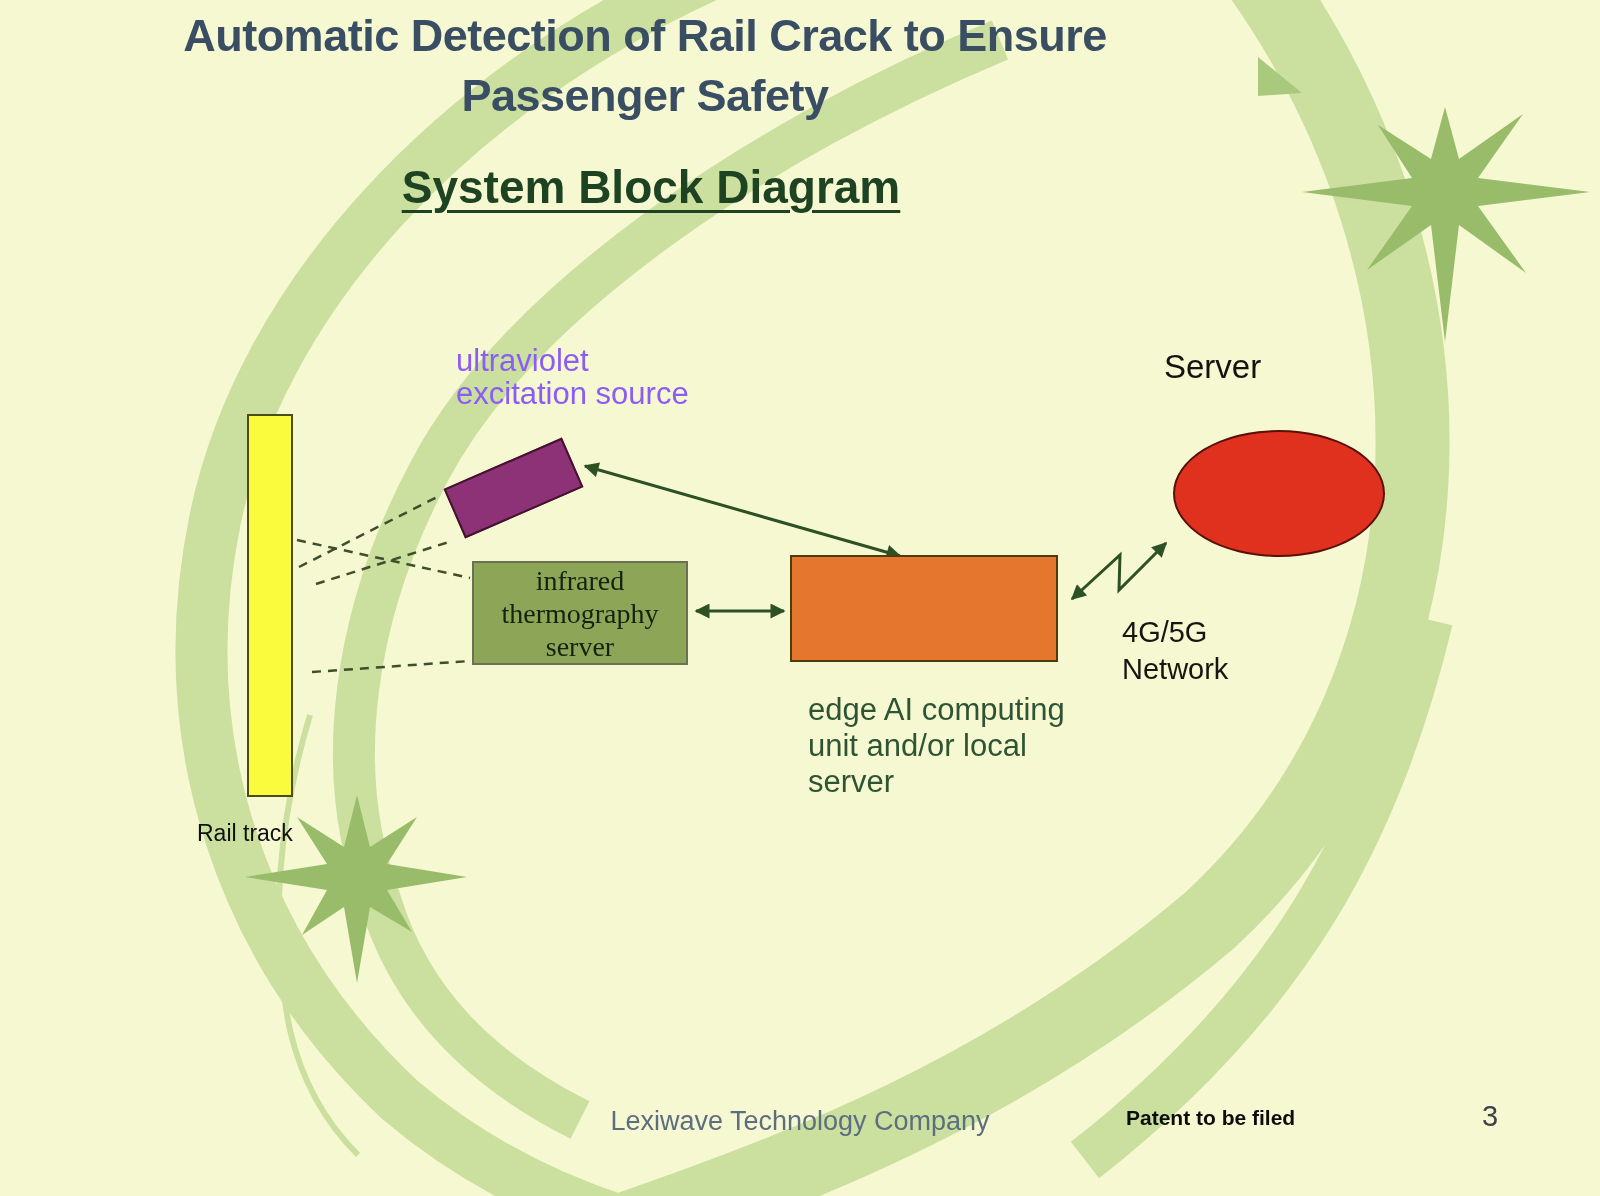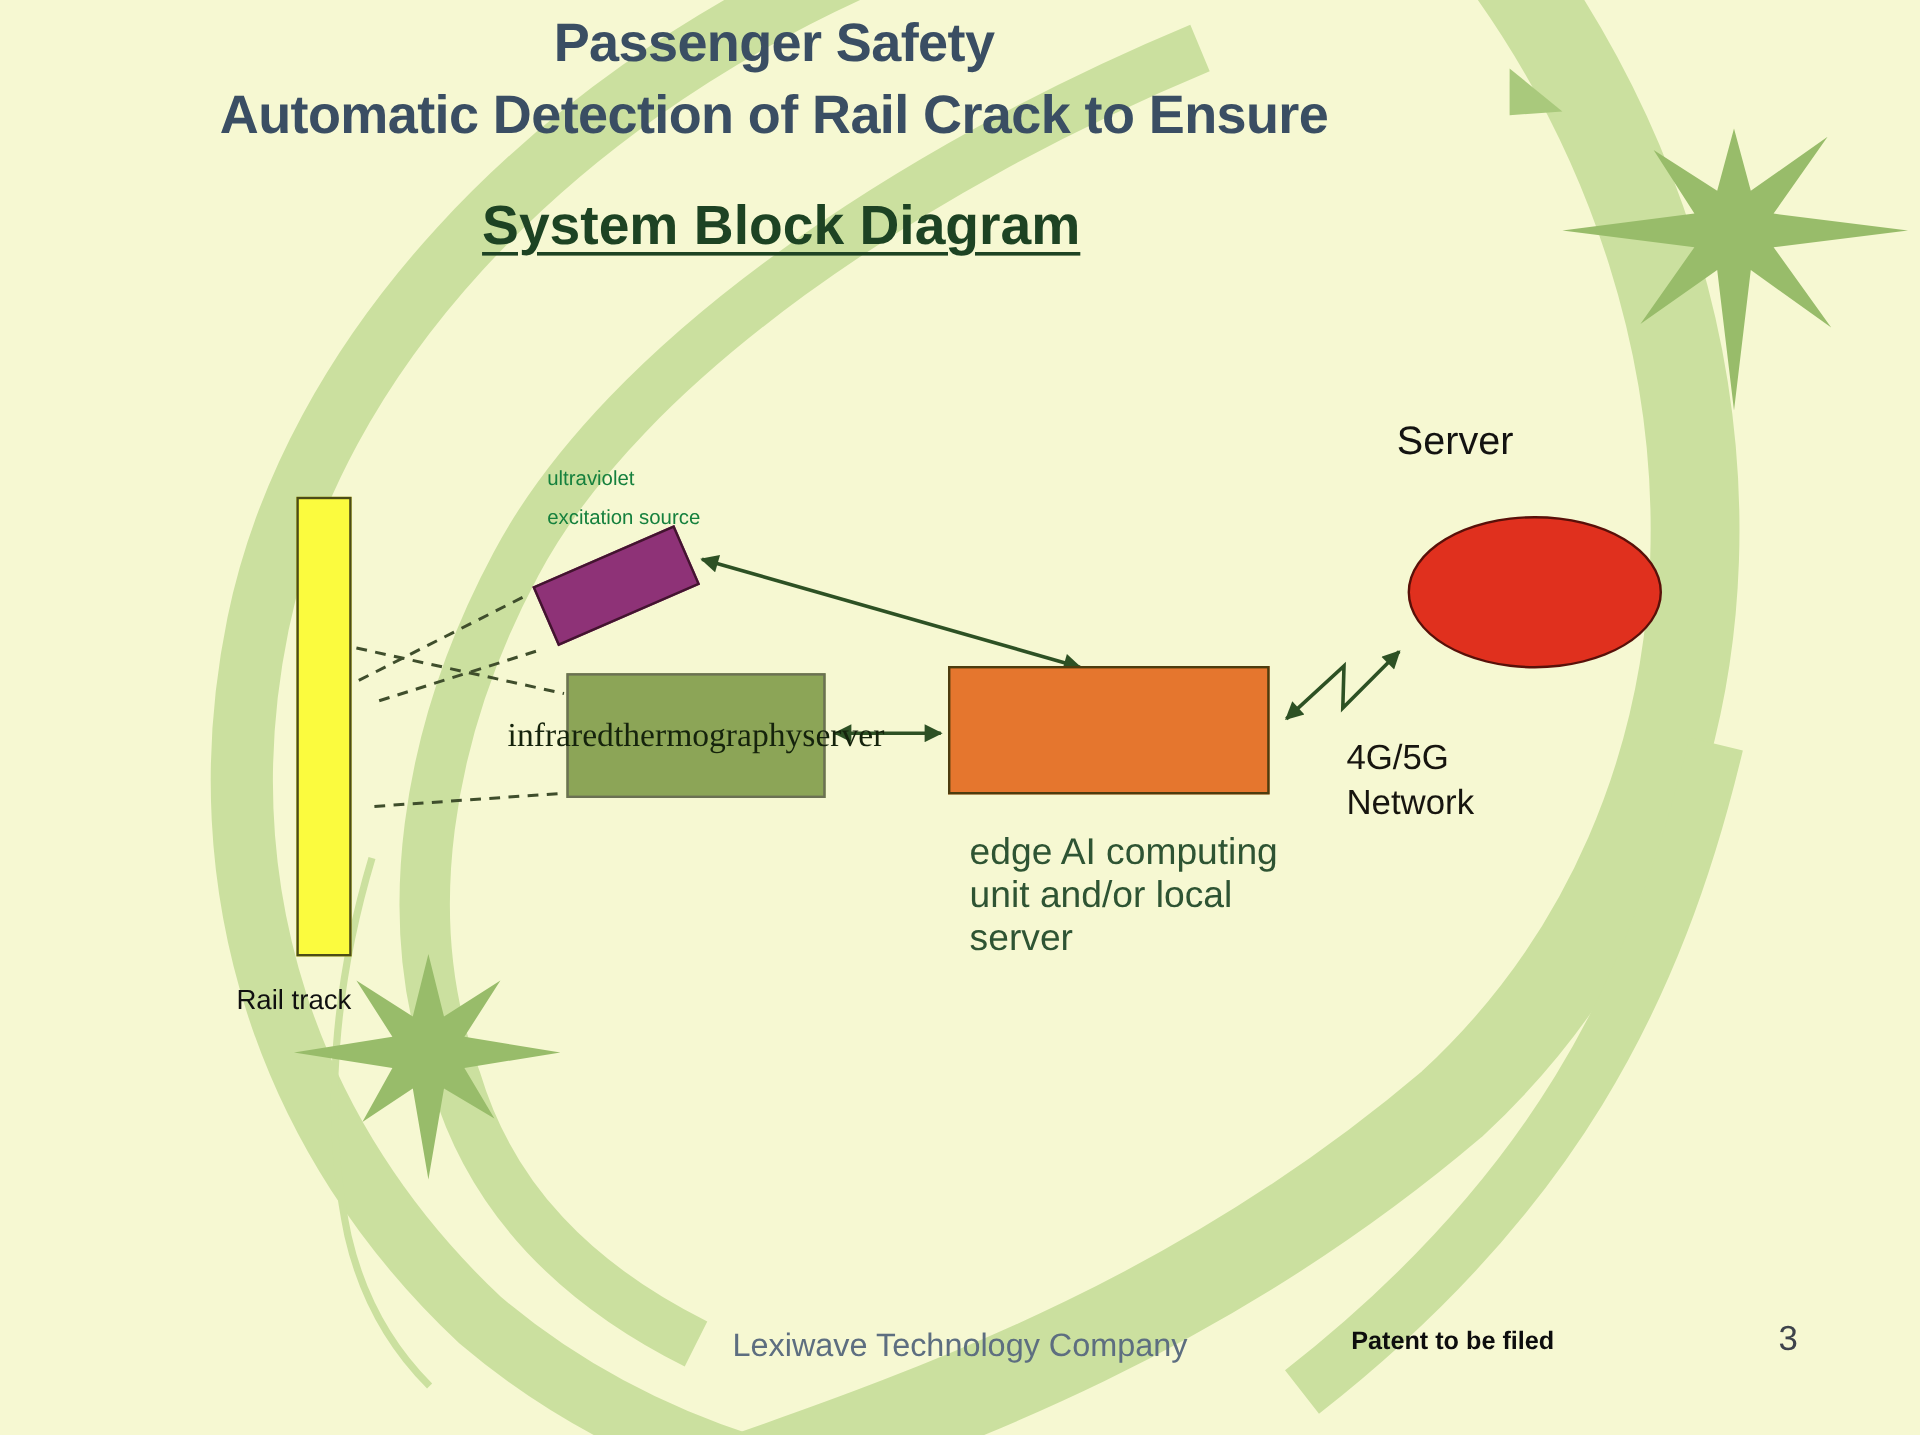--- a/index.html
+++ b/index.html
@@ -31,35 +31,35 @@
     background:#fbfb3e;border:2px solid #4c4c18;
   }
   .uv{
     left:449px;top:461px;width:125px;height:50px;
     background:#8e3277;border:2px solid #43142f;
     transform:rotate(-23.5deg);
   }
   .camera{
     left:472px;top:561px;width:212px;height:100px;
     background:#8ca557;border:2px solid #6b7153;
-    display:flex;flex-direction:row;justify-content:center;align-items:center;
+    display:flex;flex-direction:column;justify-content:center;align-items:center;
     font-family:"Liberation Serif",serif;font-size:28px;color:#15230c;line-height:33px;
     text-align:center;
   }
   .edgeai{
     left:790px;top:555px;width:264px;height:103px;
     background:#e5762e;border:2px solid #4c3c0e;
   }
   .backend{
     left:1173px;top:430px;width:208px;height:123px;
     background:#e0301e;border:2px solid #591009;border-radius:50%;
   }
 
   
-  .lbl-uv{left:456px;top:382px;font-size:17px;color:#15803d;line-height:33px;}
+  .lbl-uv{left:456px;top:344px;font-size:31px;color:#8b5cf6;line-height:33px;}
   .lbl-remote{left:1164px;top:346px;font-size:33px;color:#131311;line-height:41px;}
   .lbl-edgeai{left:808px;top:692px;font-size:31px;color:#2e5433;line-height:36px;}
   .lbl-network{left:1122px;top:614px;font-size:29px;color:#17150f;line-height:37px;}
   .lbl-rail{left:197px;top:820px;font-size:23px;font-weight:500;color:#101010;}
 
   
   .footer-company{
     left:500px;top:1094px;width:600px;text-align:center;
     font-size:27px;color:#5d6e80;line-height:33px;margin-top:11px;
   }
@@ -100,22 +100,22 @@
     </g>
     <g fill="none" stroke="#3f4e2c" stroke-width="2.5" stroke-dasharray="9 7">
       <path d="M 299,567 L 437,497"></path>
       <path d="M 297,540 L 470,578"></path>
       <path d="M 316,584 L 452,541"></path>
       <path d="M 312,672 L 470,661"></path>
     </g>
   </svg>
 
   <div class="abs title">
+    <div>Automatic Detection of Rail Crack to Ensure</div>
     <div>Passenger Safety</div>
-    <div>Automatic Detection of Rail Crack to Ensure</div>
   </div>
   <div class="abs subtitle">
     <span>System Block Diagram</span>
   </div>
 
   <div class="abs rail"></div>
   <div class="abs uv"></div>
   <div class="abs camera">
     <div>infrared</div>
     <div>thermography</div>

